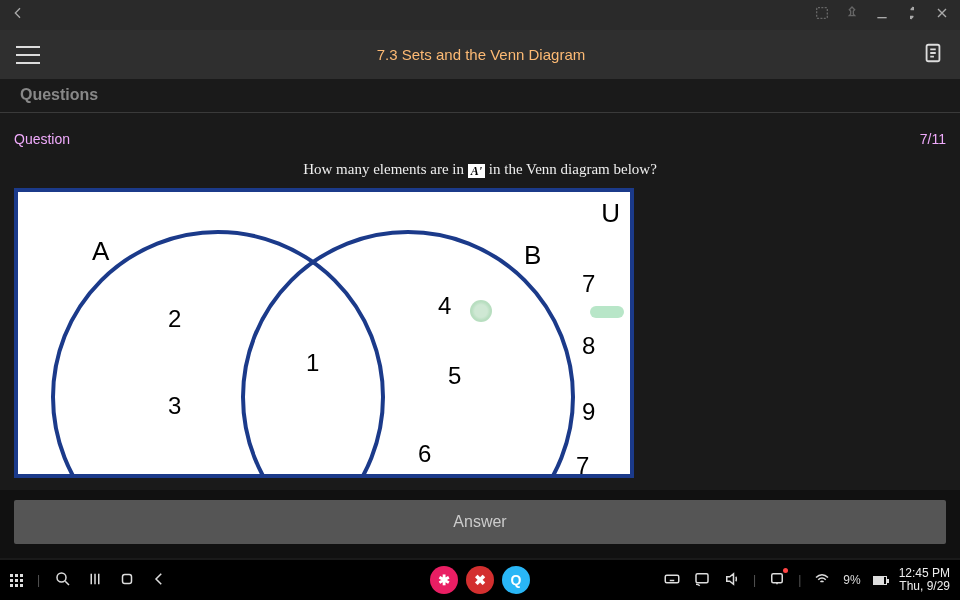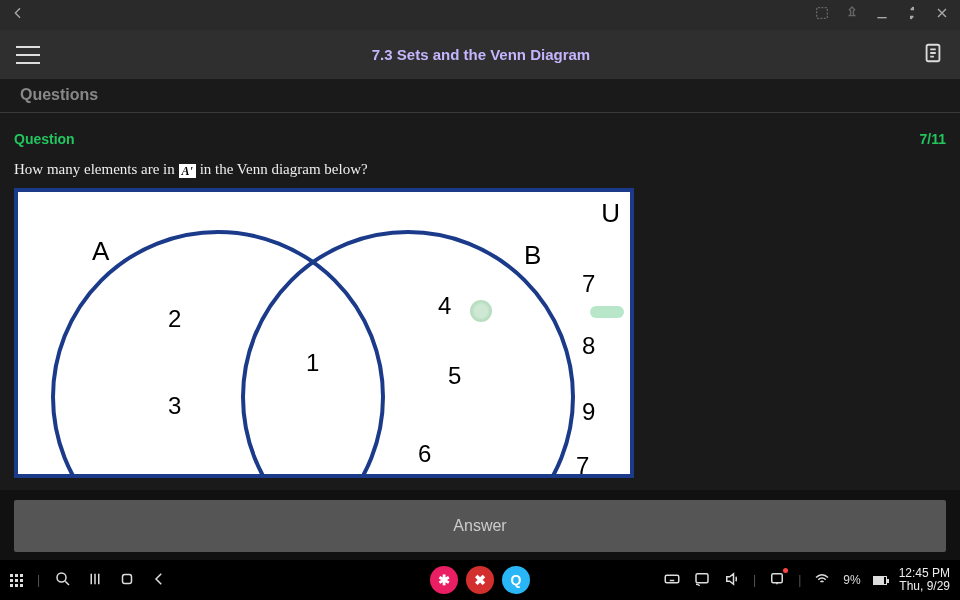--- a/index.html
+++ b/index.html
@@ -28,45 +28,46 @@
   .appbar {
     height: 50px;
     background: #2f2f2f;
     display: flex;
     align-items: center;
     padding: 0 16px;
     border-bottom: 1px solid #1a1a1a;
   }
   .hamburger { width: 24px; height: 18px; display:flex; flex-direction:column; justify-content:space-between;}
   .hamburger span { display:block; height:2px; background:#ddd; width:100%; }
-  .appbar .title { flex:1; text-align:center; font-weight:700; font-size:15px; color:#c4b5fd;}
+  .appbar .title { flex:1; text-align:center; font-weight:400; font-size:15px; color:#fdba74;}
   .notes-icon svg { width:22px; height:22px; stroke:#ddd; fill:none; stroke-width:2;}
 
   .section-hdr {
     padding: 6px 20px 8px;
     font-weight:700;
     color:#888;
     font-size:16px;
     border-bottom: 1px solid #3a3a3a;
   }
   .question-row {
     display:flex;
     justify-content:space-between;
     padding: 18px 14px 12px;
     font-size:14px;
-    color:#22c55e;
-    font-weight:700;
+    color:#f0abfc;
+    font-weight:400;
     align-items:center;
   }
 
   .prompt {
     padding: 2px 14px 10px;
     font-family: Georgia, "Times New Roman", serif;
     font-size: 15px;
     color:#eee;
+    text-align:center;
   }
   .prompt .boxed {
     display:inline-block;
     background:#fff;
     color:#000;
     font-weight:700;
     font-style: italic;
     font-family: "Times New Roman", serif;
     padding: 0 3px;
     font-size:12px;
@@ -111,21 +112,21 @@
 
   .answer-bar {
     position:absolute;
     left:0; right:0;
     top: 490px;
     padding: 10px 14px 14px;
     background:#111;
   }
   .answer-btn {
     width:100%;
-    height:52px;
+    height:44px;
     background:#555;
     color:#ccc;
     border:none;
     border-radius:2px;
     font-size:16px;
     font-weight:500;
   }
 
   .navbar {
     position:absolute;

